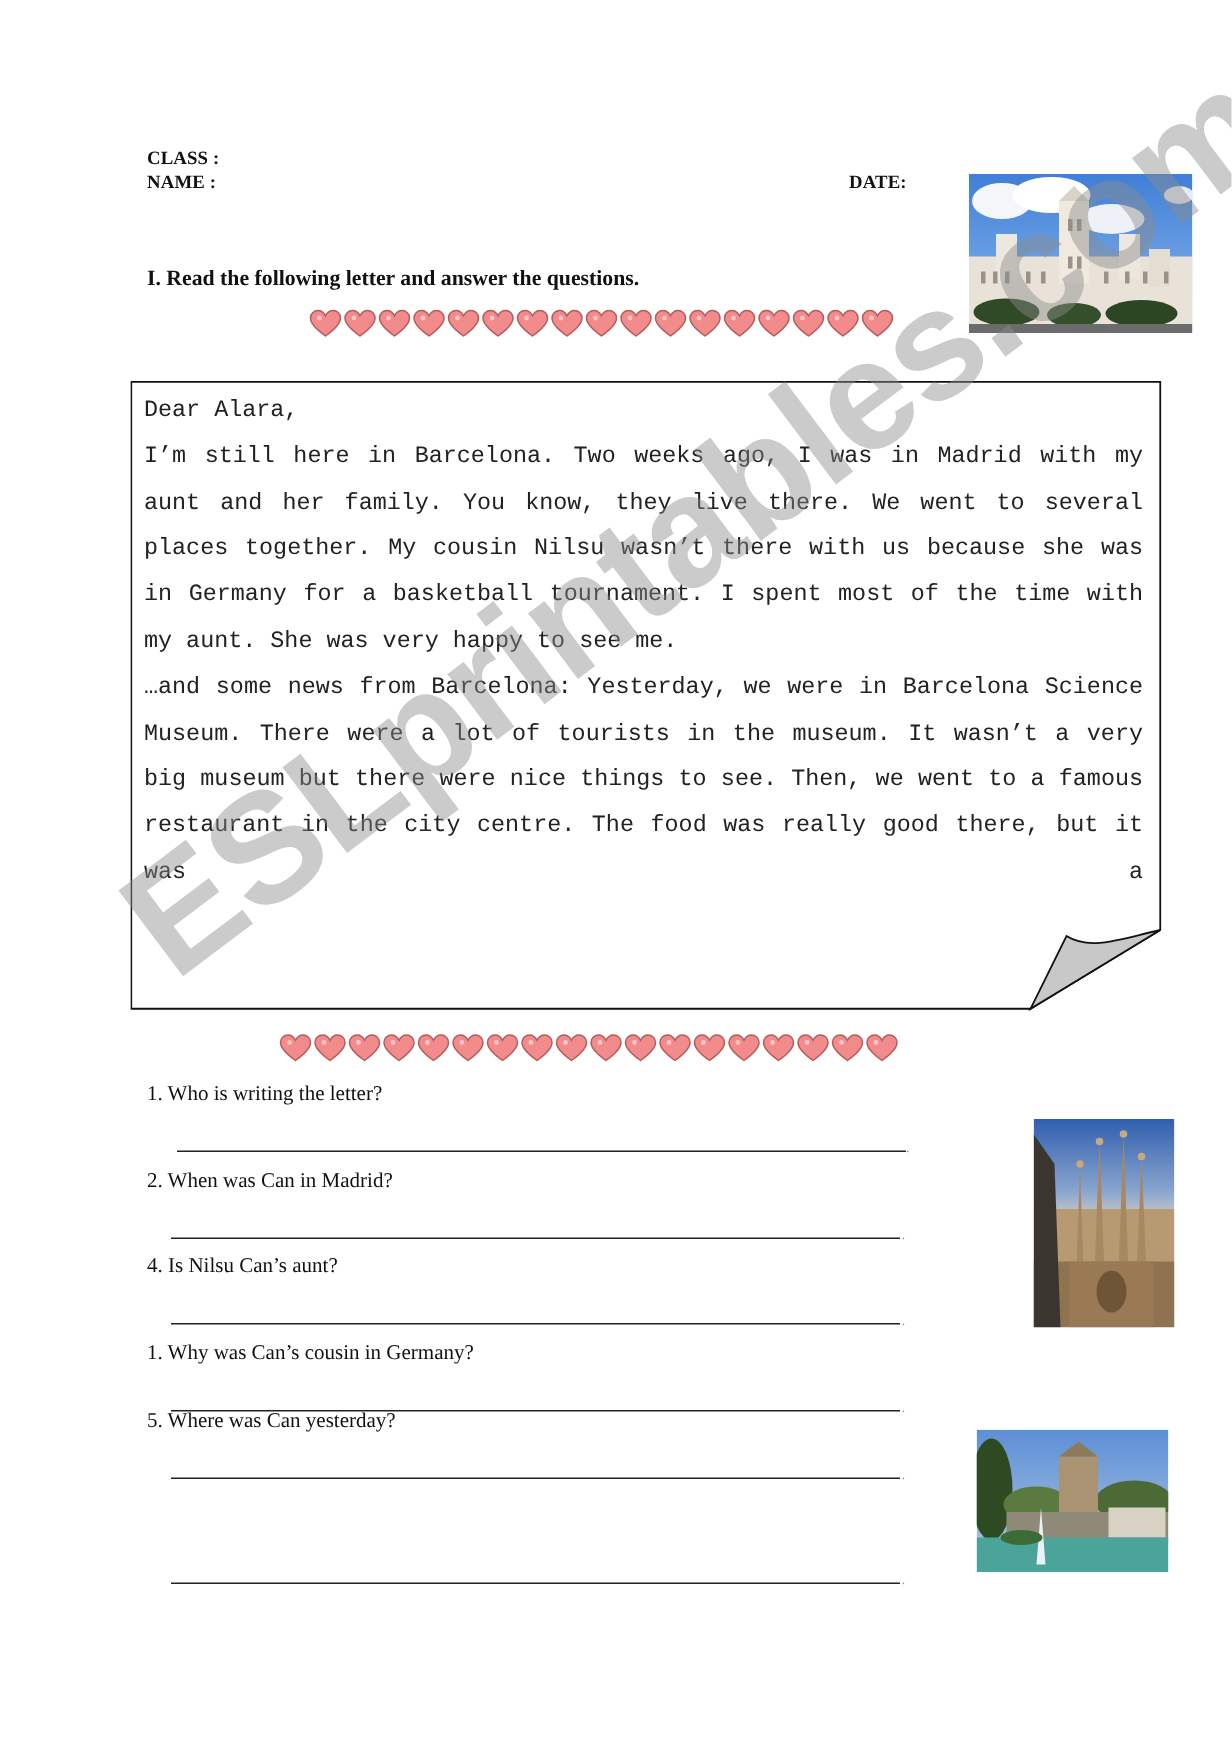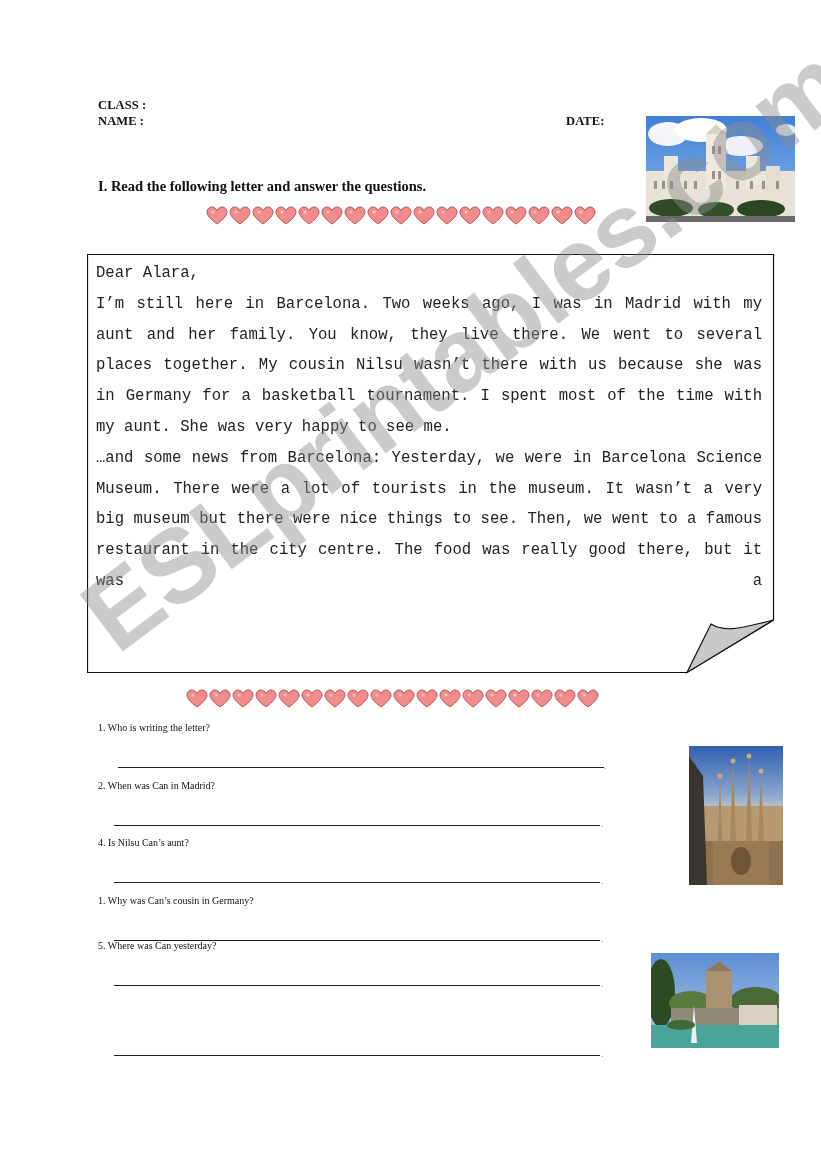--- a/index.html
+++ b/index.html
@@ -33,21 +33,21 @@
     .letter-text {
       position: absolute; left: 9px; top: 4px; width: 666px;
       font-size: 15.6px; line-height: 30.8px; text-align: justify;
       text-align-last: left;
     }
     .letter-text p { margin: 0; }
     .letter-text p.j { text-align-last: justify; font-family: Liberation Mono, monospace; }
 
     .questions { position: absolute; left: 98px; top: 722px; width: 520px; }
     .q-item { position: absolute; left: 0; width: 520px; height: 58px; }
-    .q-text { position: absolute; left: 0; top: 0; font-size: 10px; white-space: nowrap; }
+    .q-text { position: absolute; left: 0; top: 0; font-size: 14px; white-space: nowrap; }
     .q-line { position: absolute; left: 16px; top: 45px; width: 486px; height: 1px; background: #222; }
     .q-dot  { position: absolute; left: 503px; top: 38px; font-size: 10px; color: #999; }
 
     .watermark {
       position: absolute; left: 60px; top: 580px;
       font-family: "Liberation Sans", "DejaVu Sans", sans-serif; font-weight: bold;
       font-size: 104px; color: rgba(140,140,140,0.45);
       transform: rotate(-37deg); transform-origin: left top;
       white-space: nowrap; pointer-events: none; letter-spacing: -1px;
     }

